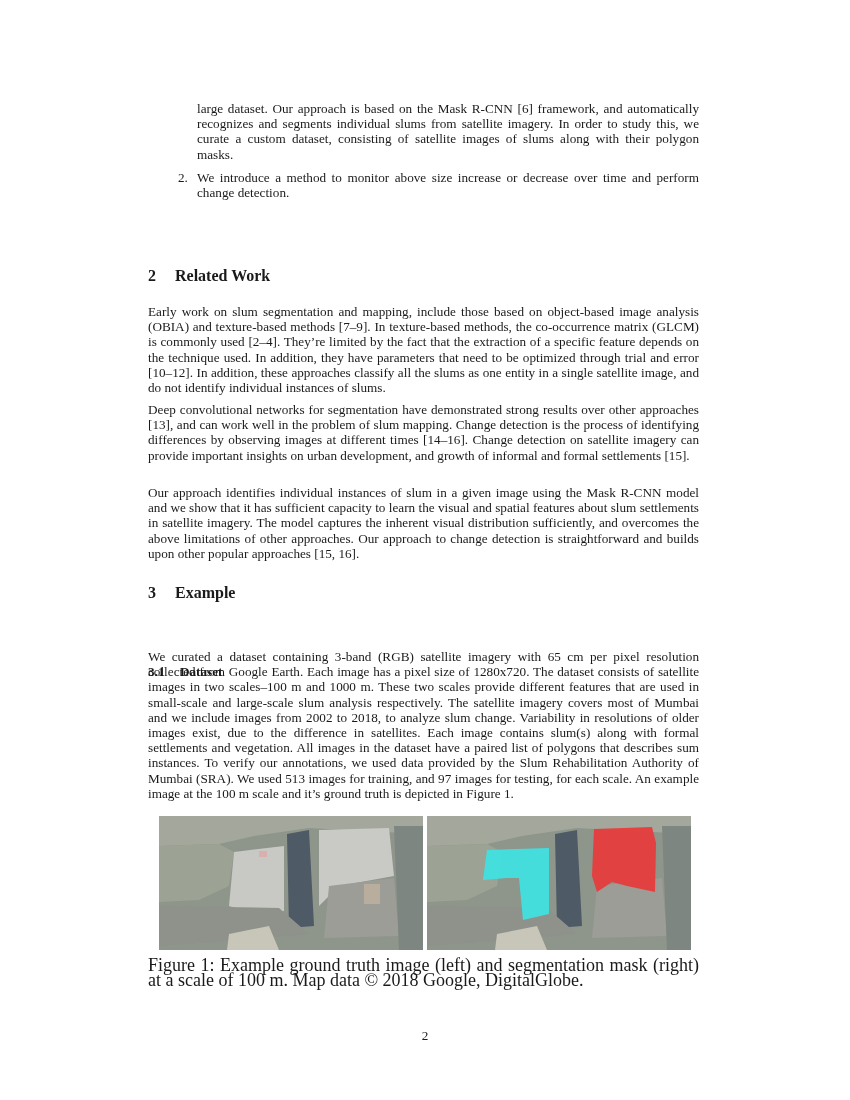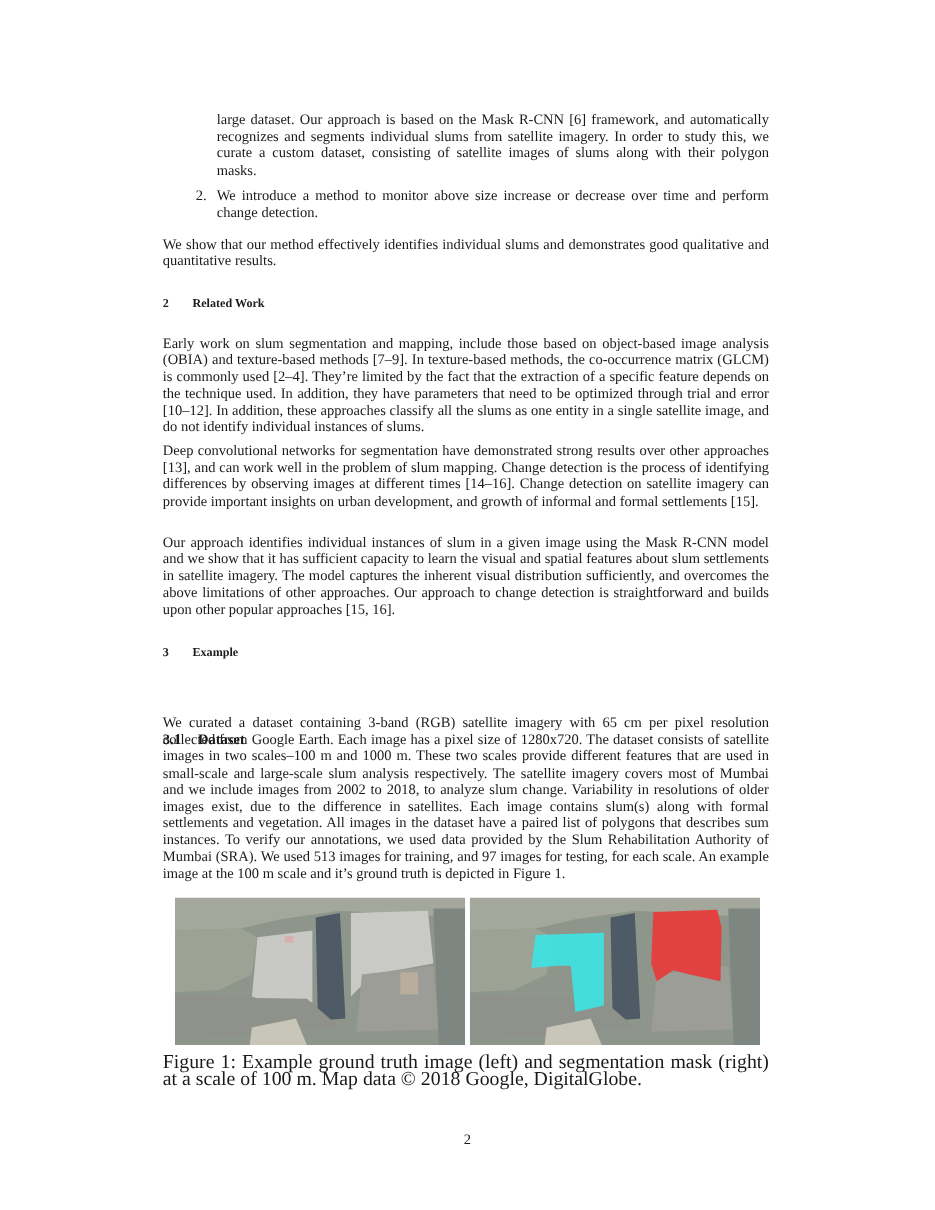--- a/index.html
+++ b/index.html
@@ -3,40 +3,39 @@
 <meta charset="utf-8">
 <style>
   html, body { margin:0; padding:0; background:#ffffff; }
   body { width:850px; height:1100px; position:relative; overflow:hidden;
          font-family:"Liberation Serif", "DejaVu Serif", serif; color:#1a1a1a; }
   .page { position:absolute; left:0; top:0; width:672px; height:1100px; }
   .p { position:absolute; font-size:13.2px; line-height:15.2px; text-align:justify; }
   .body-col { left:148px; width:551px; }
   .item-col { left:197px; width:502px; }
   .num { position:absolute; left:178px; font-size:13.2px; line-height:15.2px; }
-  .h2 { position:absolute; left:148px; font-weight:bold; font-size:11px; line-height:18px; }
+  .h2 { position:absolute; left:148px; font-weight:bold; font-size:16px; line-height:18px; }
   .h2 .n { display:inline-block; width:27px; }
   .h3 { position:absolute; left:148px; font-weight:bold; font-size:13.2px; line-height:15px; }
   .h3 .n { display:inline-block; width:32px; }
   .fig { position:absolute; top:816px; height:134px; overflow:hidden; }
   .fig svg { display:block; }
   .caption { position:absolute; left:148px; width:551px; top:958px; font-size:18px; line-height:15.2px; text-align:justify; }
   .pagenum { position:absolute; left:0; width:850px; top:1028px; text-align:center; font-size:13.2px; }
 </style>
 </head>
 <body>
 
 <div class="page">
 
   <div class="p item-col" style="top:101px;">large dataset. Our approach is based on the Mask R-CNN [6] framework, and automatically recognizes and segments individual slums from satellite imagery. In order to study this, we curate a custom dataset, consisting of satellite images of slums along with their polygon masks.</div>
 
   <div class="num" style="top:170px;">2.</div>
   <div class="p item-col" style="top:170px;">We introduce a method to monitor above size increase or decrease over time and perform change detection.</div>
 
-  <div class="p body-col" style="top:214px;">We show that our method effectively identifies individual slums and demonstrates good qualitative and quantitative results.</div>
 
   <div class="h2" style="top:267px;">
     <span class="n">2</span><span>Related Work</span>
   </div>
 
   <div class="p body-col" style="top:304px;">Early work on slum segmentation and mapping, include those based on object-based image analysis (OBIA) and texture-based methods [7–9]. In texture-based methods, the co-occurrence matrix (GLCM) is commonly used [2–4]. They’re limited by the fact that the extraction of a specific feature depends on the technique used. In addition, they have parameters that need to be optimized through trial and error [10–12]. In addition, these approaches classify all the slums as one entity in a single satellite image, and do not identify individual instances of slums.</div>
   <div class="p body-col" style="top:402px;">Deep convolutional networks for segmentation have demonstrated strong results over other approaches [13], and can work well in the problem of slum mapping. Change detection is the process of identifying differences by observing images at different times [14–16]. Change detection on satellite imagery can provide important insights on urban development, and growth of informal and formal settlements [15].</div>
   <div class="p body-col" style="top:485px;">Our approach identifies individual instances of slum in a given image using the Mask R-CNN model and we show that it has sufficient capacity to learn the visual and spatial features about slum settlements in satellite imagery. The model captures the inherent visual distribution sufficiently, and overcomes the above limitations of other approaches. Our approach to change detection is straightforward and builds upon other popular approaches [15, 16].</div>
 
   <div class="h2" style="top:584px;">

